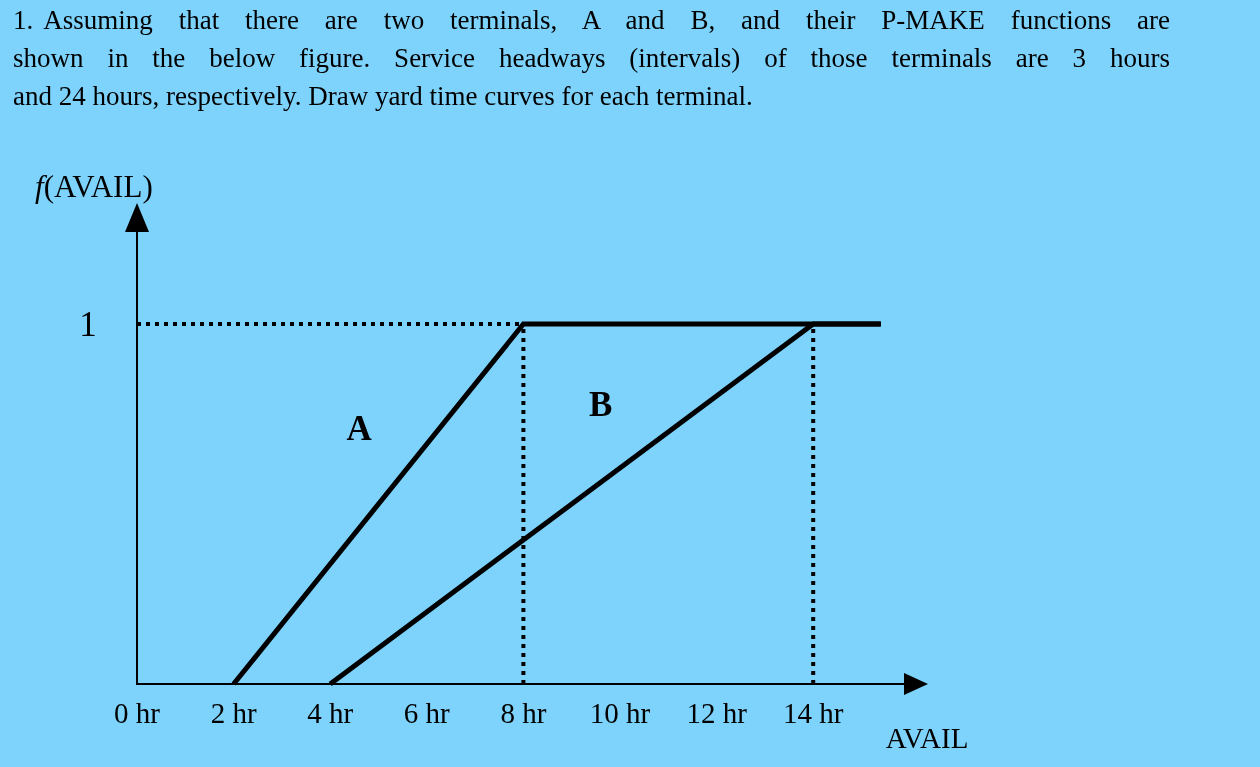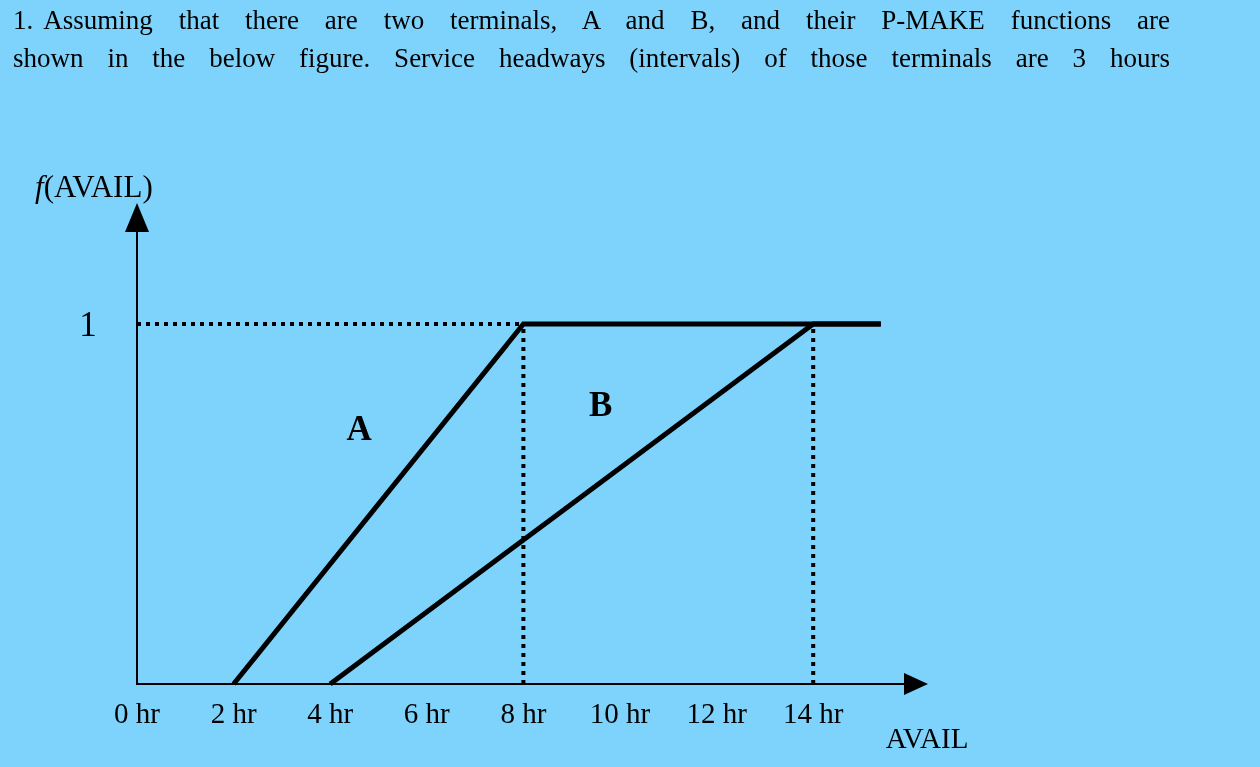--- a/index.html
+++ b/index.html
@@ -41,20 +41,21 @@
   .slabel{ font-size:35px; font-weight:bold; }
 </style>
 </head>
 <body>
 
 <div class="page">
 
   <div class="question">
     <div class="qline just"><span class="qnum">1.</span><span>Assuming that there are two terminals, A and B, and their P-MAKE functions are</span></div>
     <div class="qline just">shown in the below figure.  Service headways (intervals) of those terminals are 3 hours</div>
+    <div class="qline last">and 24 hours, respectively.  Draw yard time curves for each terminal.</div>
   </div>
 
   <svg id="figure" class="figure" width="1260" height="767" viewBox="0 0 1260 767">
       <line x1="137" y1="324" x2="523.4" y2="324" class="dot"></line>
       <line x1="523.4" y1="684" x2="523.4" y2="324" class="dot"></line>
       <line x1="813.1999999999999" y1="684" x2="813.1999999999999" y2="324" class="dot"></line>
       <line x1="137" y1="684" x2="137" y2="231" class="axis"></line>
       <line x1="136" y1="684" x2="906" y2="684" class="axis"></line>
       <polygon points="137,203 125,232 149,232" class="arrow"></polygon>
       <polygon points="928,684 904,673 904,695" class="arrow"></polygon>

